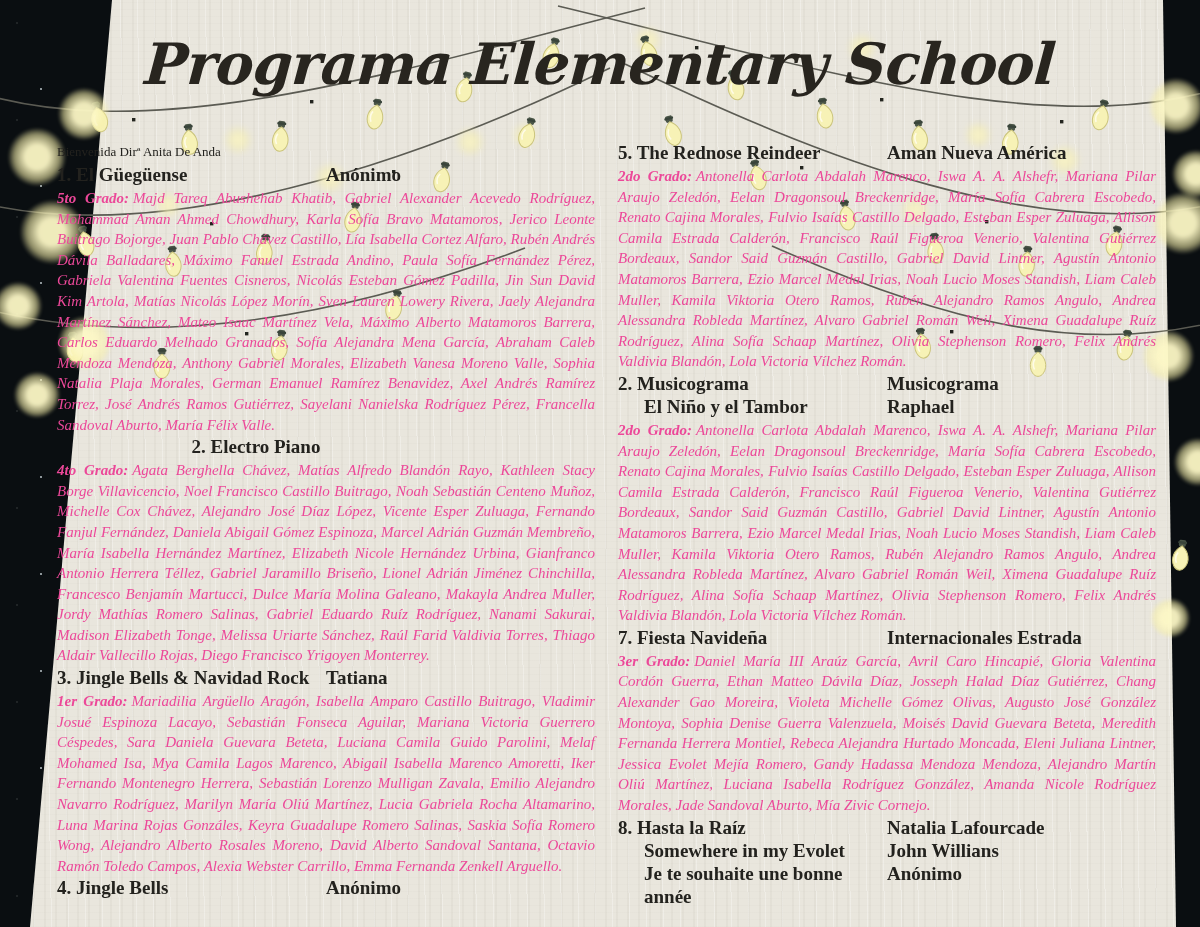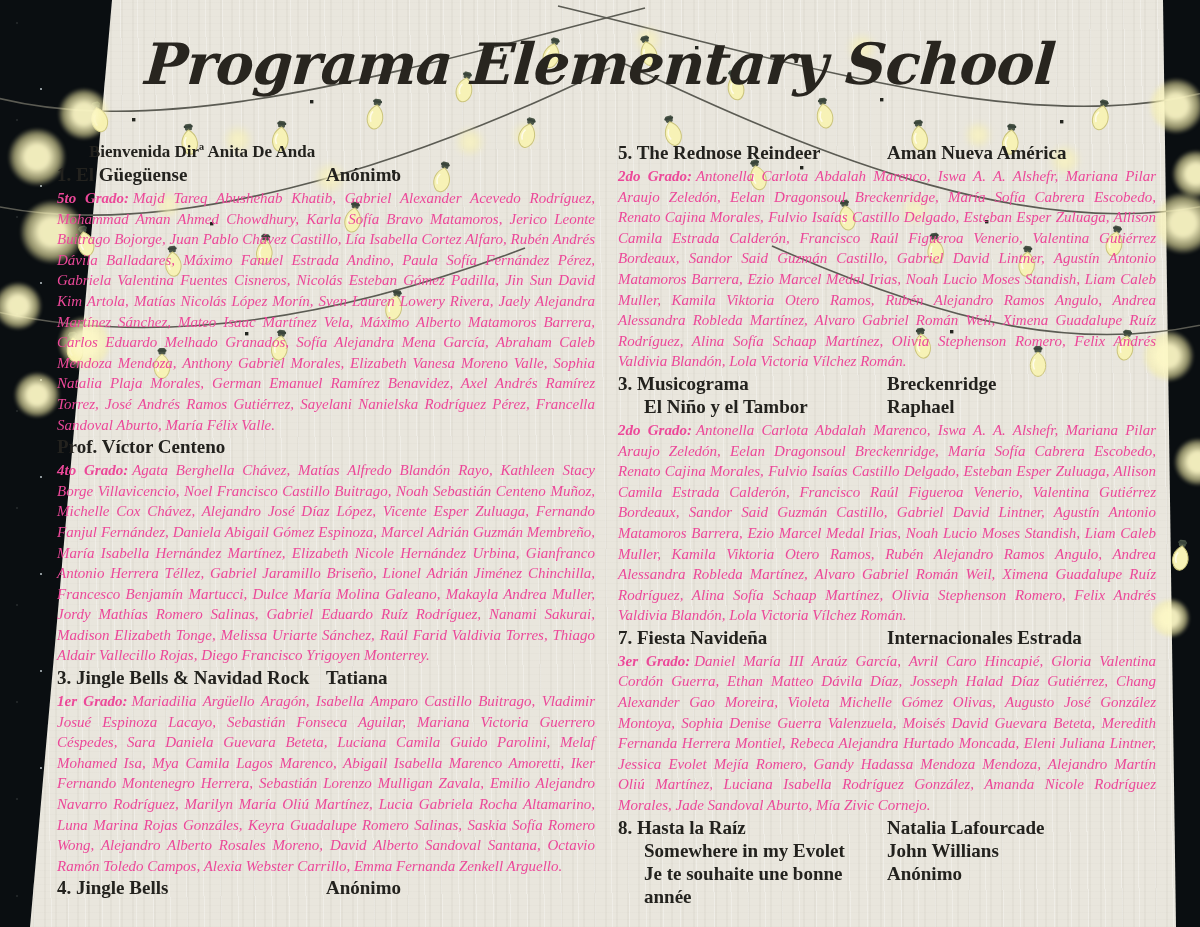--- a/index.html
+++ b/index.html
@@ -40,21 +40,21 @@
     position:absolute;top:30px;left:0;width:100%;text-align:center;z-index:3;
     font-family:"DejaVu Serif",serif;font-style:italic;font-weight:bold;
     font-size:57px;color:#28251f;transform:skewX(-4deg);letter-spacing:-1px;
     white-space:nowrap;
   }
   .content{
     position:absolute;top:141px;left:57px;width:1098px;z-index:3;
     display:flex;gap:23px;color:#2a2823;
   }
   .col{flex:0 0 538px;max-width:538px;}
-  .welcome{font-weight:bold;font-size:17px;line-height:21px;margin:0 0 1px 0;color:#23221e;padding-left:32px;}
+  .welcome{font-weight:normal;font-size:13px;line-height:21px;margin:0 0 1px 0;color:#23221e;}
   .item{}
   .item:first-child{margin-top:0;}
   .hrow{display:flex;font-weight:bold;font-size:19px;line-height:23px;color:#23221e;justify-content:center;}
   .hrow .t{flex:0 0 50%;box-sizing:border-box;}
   .hrow .p{flex:1;}
   .hrow.sub .t{padding-left:26px;}
   .names{
     margin:2px 0 0 0;text-align:justify;font-style:italic;
     font-size:15px;line-height:20.6px;color:#ec4899;
   }
@@ -177,21 +177,21 @@
     <section class="item">
       <div class="hrow">
         <span class="t">1. El Güegüense</span>
         <span class="p">Anónimo</span>
       </div>
       <p class="names"><span class="grade">5to Grado:</span><span>Majd Tareq Abushehab Khatib, Gabriel Alexander Acevedo Rodríguez, Mohammad Aman Ahmed Chowdhury, Karla Sofía Bravo Matamoros, Jerico Leonte Buitrago Bojorge, Juan Pablo Chávez Castillo, Lía Isabella Cortez Alfaro, Rubén Andrés Dávila Balladares, Máximo Fanuel Estrada Andino, Paula Sofía Fernández Pérez, Gabriela Valentina Fuentes Cisneros, Nicolás Esteban Gómez Padilla, Jin Sun David Kim Artola, Matías Nicolás López Morín, Sven Lauren Lowery Rivera, Jaely Alejandra Martínez Sánchez, Mateo Isaac Martínez Vela, Máximo Alberto Matamoros Barrera, Carlos Eduardo Melhado Granados, Sofía Alejandra Mena García, Abraham Caleb Mendoza Mendoza, Anthony Gabriel Morales, Elizabeth Vanesa Moreno Valle, Sophia Natalia Plaja Morales, German Emanuel Ramírez Benavidez, Axel Andrés Ramírez Torrez, José Andrés Ramos Gutiérrez, Sayelani Nanielska Rodríguez Pérez, Francella Sandoval Aburto, María Félix Valle.</span></p>
     </section>
 
     <section class="item">
       <div class="hrow">
-        <span class="p">Prof. Víctor Centeno</span>
+        <span class="t">2. Electro Piano</span>
       </div>
       <p class="names"><span class="grade">4to Grado:</span><span>Agata Berghella Chávez, Matías Alfredo Blandón Rayo, Kathleen Stacy Borge Villavicencio, Noel Francisco Castillo Buitrago, Noah Sebastián Centeno Muñoz, Michelle Cox Chávez, Alejandro José Díaz López, Vicente Esper Zuluaga, Fernando Fanjul Fernández, Daniela Abigail Gómez Espinoza, Marcel Adrián Guzmán Membreño, María Isabella Hernández Martínez, Elizabeth Nicole Hernández Urbina, Gianfranco Antonio Herrera Téllez, Gabriel Jaramillo Briseño, Lionel Adrián Jiménez Chinchilla, Francesco Benjamín Martucci, Dulce María Molina Galeano, Makayla Andrea Muller, Jordy Mathías Romero Salinas, Gabriel Eduardo Ruíz Rodríguez, Nanami Sakurai, Madison Elizabeth Tonge, Melissa Uriarte Sánchez, Raúl Farid Valdivia Torres, Thiago Aldair Vallecillo Rojas, Diego Francisco Yrigoyen Monterrey.</span></p>
     </section>
 
     <section class="item">
       <div class="hrow">
         <span class="t">3. Jingle Bells &amp; Navidad Rock</span>
         <span class="p">Tatiana</span>
       </div>
       <p class="names"><span class="grade">1er Grado:</span><span>Mariadilia Argüello Aragón, Isabella Amparo Castillo Buitrago, Vladimir Josué Espinoza Lacayo, Sebastián Fonseca Aguilar, Mariana Victoria Guerrero Céspedes, Sara Daniela Guevara Beteta, Luciana Camila Guido Parolini, Melaf Mohamed Isa, Mya Camila Lagos Marenco, Abigail Isabella Marenco Amoretti, Iker Fernando Montenegro Herrera, Sebastián Lorenzo Mulligan Zavala, Emilio Alejandro Navarro Rodríguez, Marilyn María Oliú Martínez, Lucia Gabriela Rocha Altamarino, Luna Marina Rojas Gonzáles, Keyra Guadalupe Romero Salinas, Saskia Sofía Romero Wong, Alejandro Alberto Rosales Moreno, David Alberto Sandoval Santana, Octavio Ramón Toledo Campos, Alexia Webster Carrillo, Emma Fernanda Zenkell Arguello.</span></p>
@@ -210,22 +210,22 @@
     <section class="item">
       <div class="hrow">
         <span class="t">5. The Rednose Reindeer</span>
         <span class="p">Aman Nueva América</span>
       </div>
       <p class="names"><span class="grade">2do Grado:</span><span>Antonella Carlota Abdalah Marenco, Iswa A. A. Alshefr, Mariana Pilar Araujo Zeledón, Eelan Dragonsoul Breckenridge, María Sofía Cabrera Escobedo, Renato Cajina Morales, Fulvio Isaías Castillo Delgado, Esteban Esper Zuluaga, Allison Camila Estrada Calderón, Francisco Raúl Figueroa Venerio, Valentina Gutiérrez Bordeaux, Sandor Said Guzmán Castillo, Gabriel David Lintner, Agustín Antonio Matamoros Barrera, Ezio Marcel Medal Irias, Noah Lucio Moses Standish, Liam Caleb Muller, Kamila Viktoria Otero Ramos, Rubén Alejandro Ramos Angulo, Andrea Alessandra Robleda Martínez, Alvaro Gabriel Román Weil, Ximena Guadalupe Ruíz Rodríguez, Alina Sofía Schaap Martínez, Olivia Stephenson Romero, Felix Andrés Valdivia Blandón, Lola Victoria Vílchez Román.</span></p>
     </section>
 
     <section class="item">
       <div class="hrow">
-        <span class="t">3. Musicograma</span>
-        <span class="p">Breckenridge</span>
+        <span class="t">2. Musicograma</span>
+        <span class="p">Musicograma</span>
       </div>
       <div class="hrow sub">
         <span class="t">El Niño y el Tambor</span>
         <span class="p">Raphael</span>
       </div>
       <p class="names"><span class="grade">2do Grado:</span><span>Antonella Carlota Abdalah Marenco, Iswa A. A. Alshefr, Mariana Pilar Araujo Zeledón, Eelan Dragonsoul Breckenridge, María Sofía Cabrera Escobedo, Renato Cajina Morales, Fulvio Isaías Castillo Delgado, Esteban Esper Zuluaga, Allison Camila Estrada Calderón, Francisco Raúl Figueroa Venerio, Valentina Gutiérrez Bordeaux, Sandor Said Guzmán Castillo, Gabriel David Lintner, Agustín Antonio Matamoros Barrera, Ezio Marcel Medal Irias, Noah Lucio Moses Standish, Liam Caleb Muller, Kamila Viktoria Otero Ramos, Rubén Alejandro Ramos Angulo, Andrea Alessandra Robleda Martínez, Alvaro Gabriel Román Weil, Ximena Guadalupe Ruíz Rodríguez, Alina Sofía Schaap Martínez, Olivia Stephenson Romero, Felix Andrés Valdivia Blandón, Lola Victoria Vílchez Román.</span></p>
     </section>
 
     <section class="item">
       <div class="hrow">

